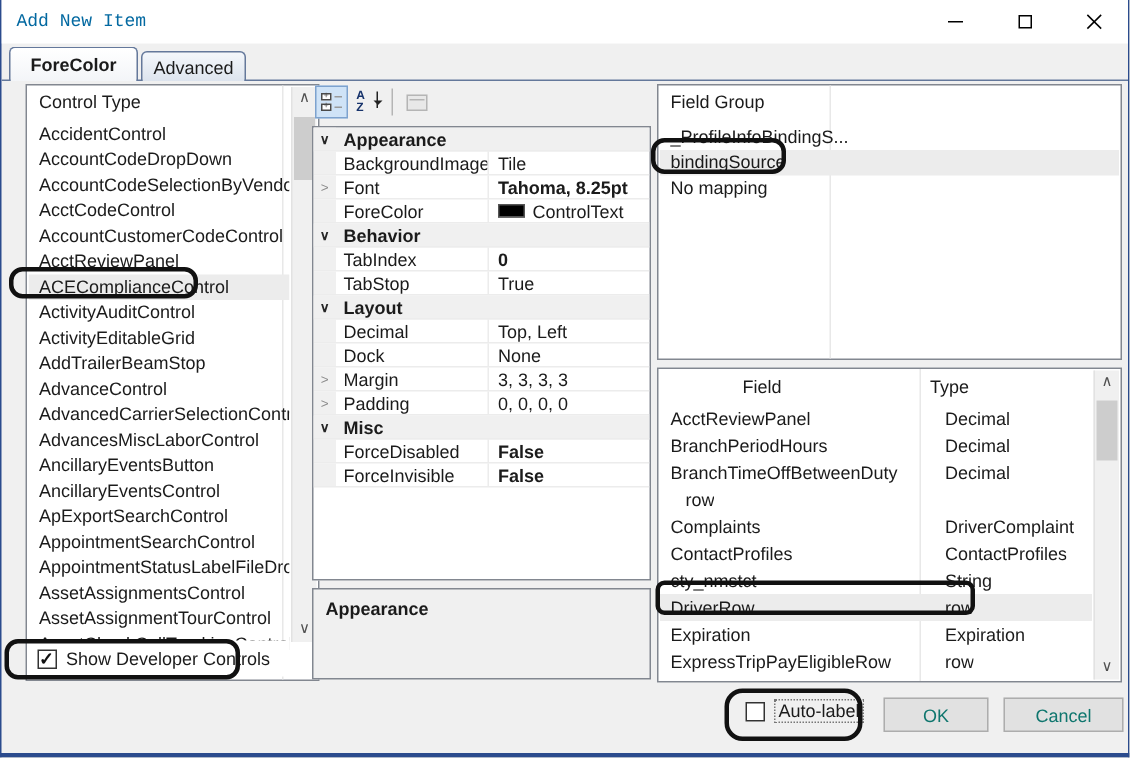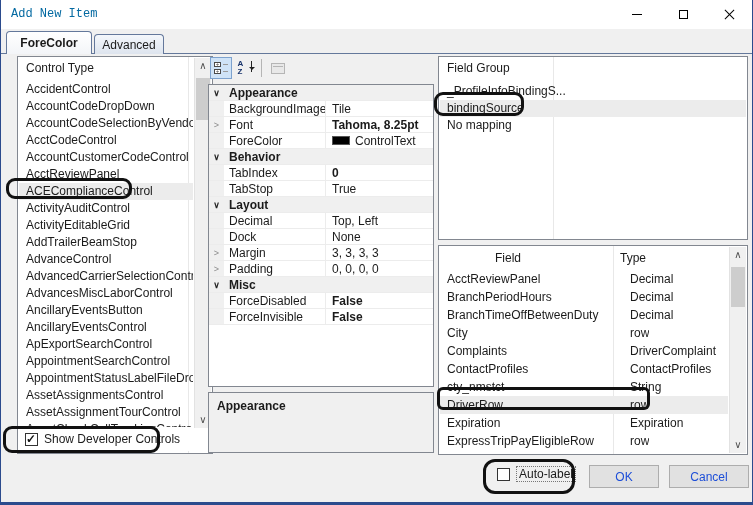--- a/index.html
+++ b/index.html
@@ -72,21 +72,21 @@
   #fgpanel { left:437px; top:56px; width:310px; height:184px; }
   #fgitems { position:absolute; left:1px; top:26px; right:1px; }
   #flpanel { left:437px; top:245px; width:310px; height:210px; }
   #flitems { position:absolute; left:1px; top:24px; right:19px; height:183px; overflow:hidden; }
   .frow { height:18px; line-height:18px; display:flex; white-space:nowrap; }
   .frow.sel { background:#ececec; }
   .fcell1 { width:173px; padding-left:7px; overflow:hidden; flex:none; }
   .fcell2 { padding-left:17px; overflow:hidden; }
   
   .btn { position:absolute; height:23px; background:#e1e1e1; border:1px solid #adadad; font-size:12px;
-         display:flex; align-items:center; justify-content:center; color:#1d4ed8; }
+         display:flex; align-items:center; justify-content:center; color:#0f766e; }
   #autolabel { position:absolute; left:490px; top:466px; display:flex; align-items:center; }
   #autolabel .lbl { border:1px dotted #777; padding:0 2px; }
   
   .ann { position:absolute; border:3px solid #111; border-radius:9px; pointer-events:none; z-index:9; }
 </style>
 </head>
 <body>
 
 <div id="win">
 
@@ -267,21 +267,20 @@
         </div>
         <div class="frow">
           <span class="fcell1">BranchPeriodHours</span>
           <span class="fcell2">Decimal</span>
         </div>
         <div class="frow">
           <span class="fcell1">BranchTimeOffBetweenDuty</span>
           <span class="fcell2">Decimal</span>
         </div>
         <div class="frow">
-          <span class="fcell1">City</span>
           <span class="fcell2">row</span>
         </div>
         <div class="frow">
           <span class="fcell1">Complaints</span>
           <span class="fcell2">DriverComplaint</span>
         </div>
         <div class="frow">
           <span class="fcell1">ContactProfiles</span>
           <span class="fcell2">ContactProfiles</span>
         </div>

